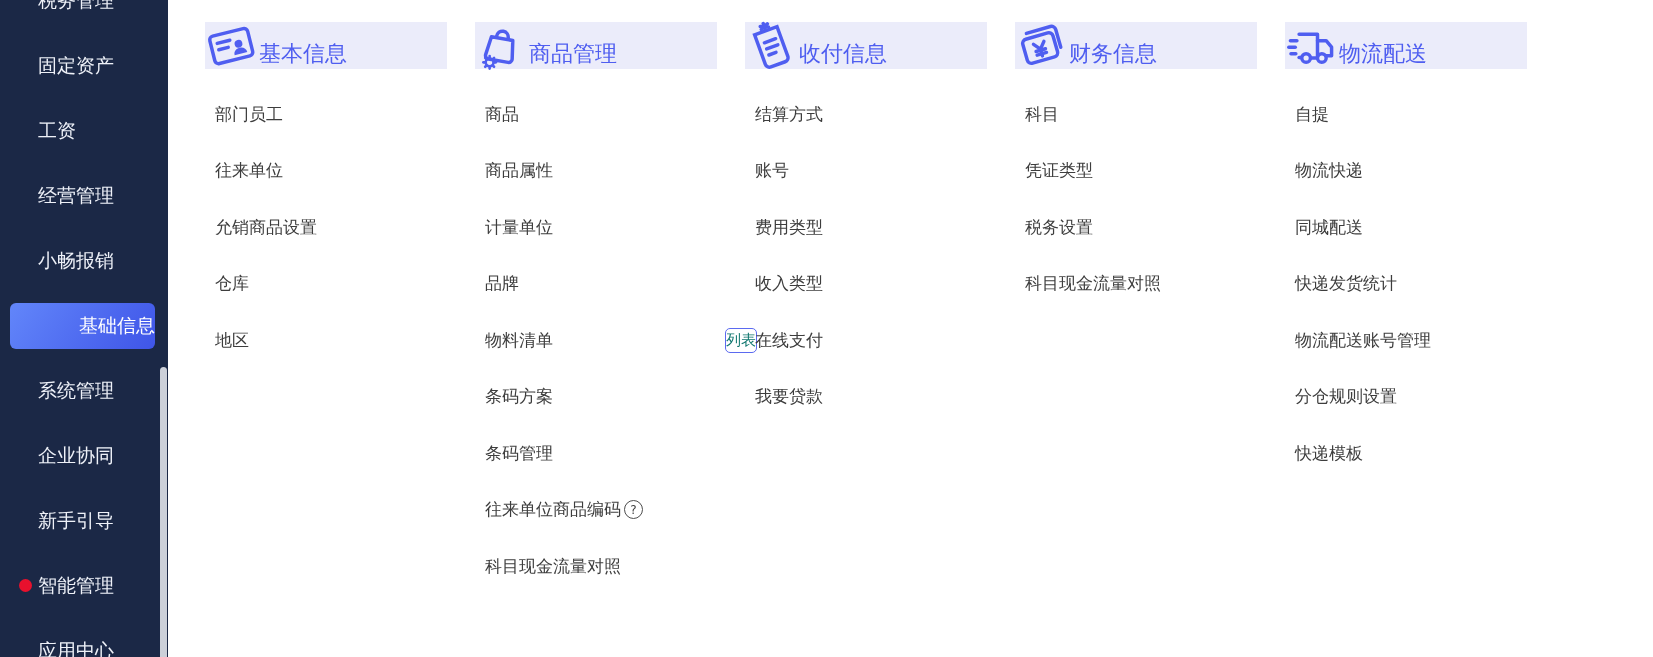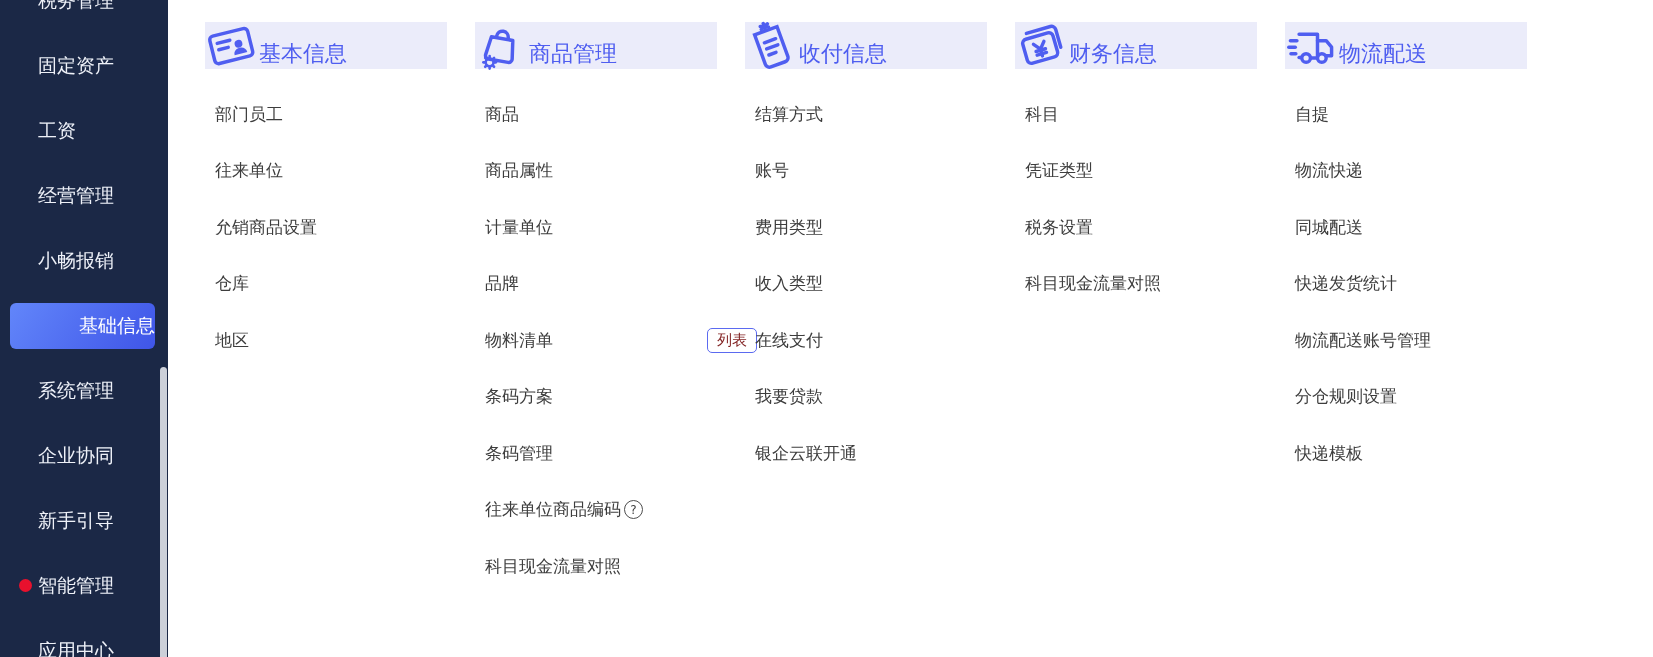--- a/index.html
+++ b/index.html
@@ -30,22 +30,22 @@
   .main{position:absolute;left:168px;top:0;right:0;bottom:0;background:#fff;}
   .cols{position:absolute;left:37px;top:22px;display:flex;gap:28px;}
   .col{width:242px;flex:none;}
   .col-header{height:47px;background:var(--header-bg);display:flex;align-items:flex-end;
               overflow:visible;}
   .col-header svg{width:52px;height:52px;flex:none;margin:-3px 2px -2px 0;}
   .col-title{color:var(--accent);font-size:22px;white-space:nowrap;}
   .col-items{margin-top:17px;}
   .row{height:56.5px;display:flex;align-items:center;padding-left:10px;
        font-size:17px;color:var(--item-text);white-space:nowrap;cursor:pointer;}
-  .badge{margin-left:auto;margin-right:-40px;border:1px solid #5b6af0;color:#7f1d1d;
-         border-radius:5px;font-size:15px;line-height:21px;padding:1px 9px;background:#fff;}
+  .badge{margin-left:auto;margin-right:-40px;border:1px solid #5b6af0;color:#0f766e;
+         border-radius:5px;font-size:15px;line-height:21px;padding:1px 0;background:#fff;}
   .help{display:inline-flex;align-items:center;justify-content:center;width:17px;height:17px;
         border:1.5px solid #4d4d4d;border-radius:50%;font-size:12px;color:#3d3d3d;
         margin-left:3px;flex:none;}
 </style>
 </head>
 <body>
 
 <div class="app">
 
   <aside class="sidebar">
@@ -223,23 +223,20 @@
             </div>
             <div class="row">
               <span>收入类型</span>
             </div>
             <div class="row">
               <span>在线支付</span>
             </div>
             <div class="row">
               <span>我要贷款</span>
             </div>
-            <div class="row">
-              <span>银企云联开通</span>
-            </div>
           </div>
         </div>
         <div class="col">
           <div class="col-header">
             <svg viewBox="0 0 48 48">
     <g transform="rotate(-16 24 24)" fill="none" stroke="#4f5ef0" stroke-width="3.2" stroke-linecap="round" stroke-linejoin="round">
       <path d="M14 10h23a4 4 0 0 1 4 4v17"></path>
       <rect x="8" y="15" width="29" height="23" rx="4"></rect>
       <path d="M17.5 21.5l5 6 5-6"></path>
       <line x1="22.5" y1="27.5" x2="22.5" y2="34"></line>

